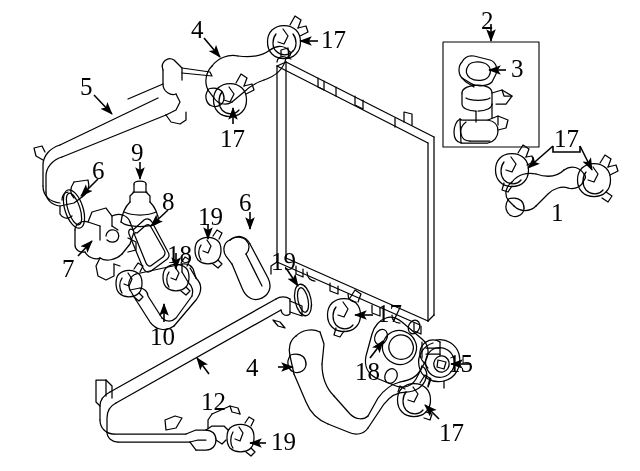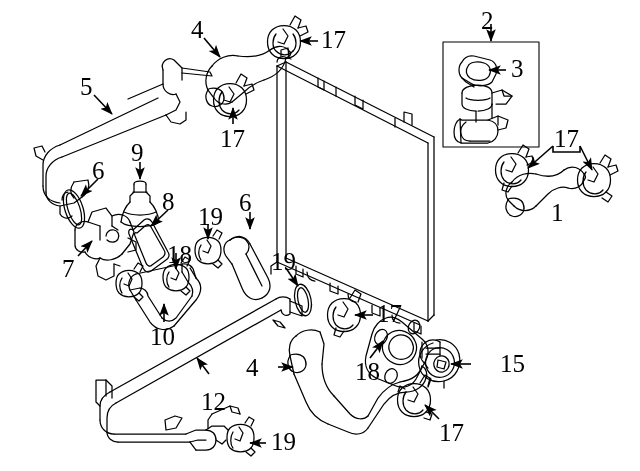--- a/index.html
+++ b/index.html
@@ -394,21 +394,21 @@
   <div class="callout" style="left:80px;top:74px">5</div>
   <div class="callout" style="left:92px;top:158px">6</div>
   <div class="callout" style="left:62px;top:256px">7</div>
   <div class="callout" style="left:162px;top:189px">8</div>
   <div class="callout" style="left:131px;top:140px">9</div>
   <div class="callout" style="left:150px;top:324px">10</div>
   <div class="callout" style="left:239px;top:190px">6</div>
   <div class="callout" style="left:201px;top:389px">12</div>
   <div class="callout" style="left:271px;top:249px">19</div>
   <div class="callout" style="left:246px;top:355px">4</div>
-  <div class="callout" style="left:500px;top:351px">15</div>
+  <div class="callout" style="left:448px;top:351px">15</div>
   <div class="callout" style="left:355px;top:359px">18</div>
   <div class="callout" style="left:321px;top:27px">17</div>
   <div class="callout" style="left:220px;top:126px">17</div>
   <div class="callout" style="left:554px;top:126px">17</div>
   <div class="callout" style="left:377px;top:301px">17</div>
   <div class="callout" style="left:439px;top:420px">17</div>
   <div class="callout" style="left:167px;top:242px">18</div>
   <div class="callout" style="left:198px;top:204px">19</div>
   <div class="callout" style="left:271px;top:429px">19</div>
 

